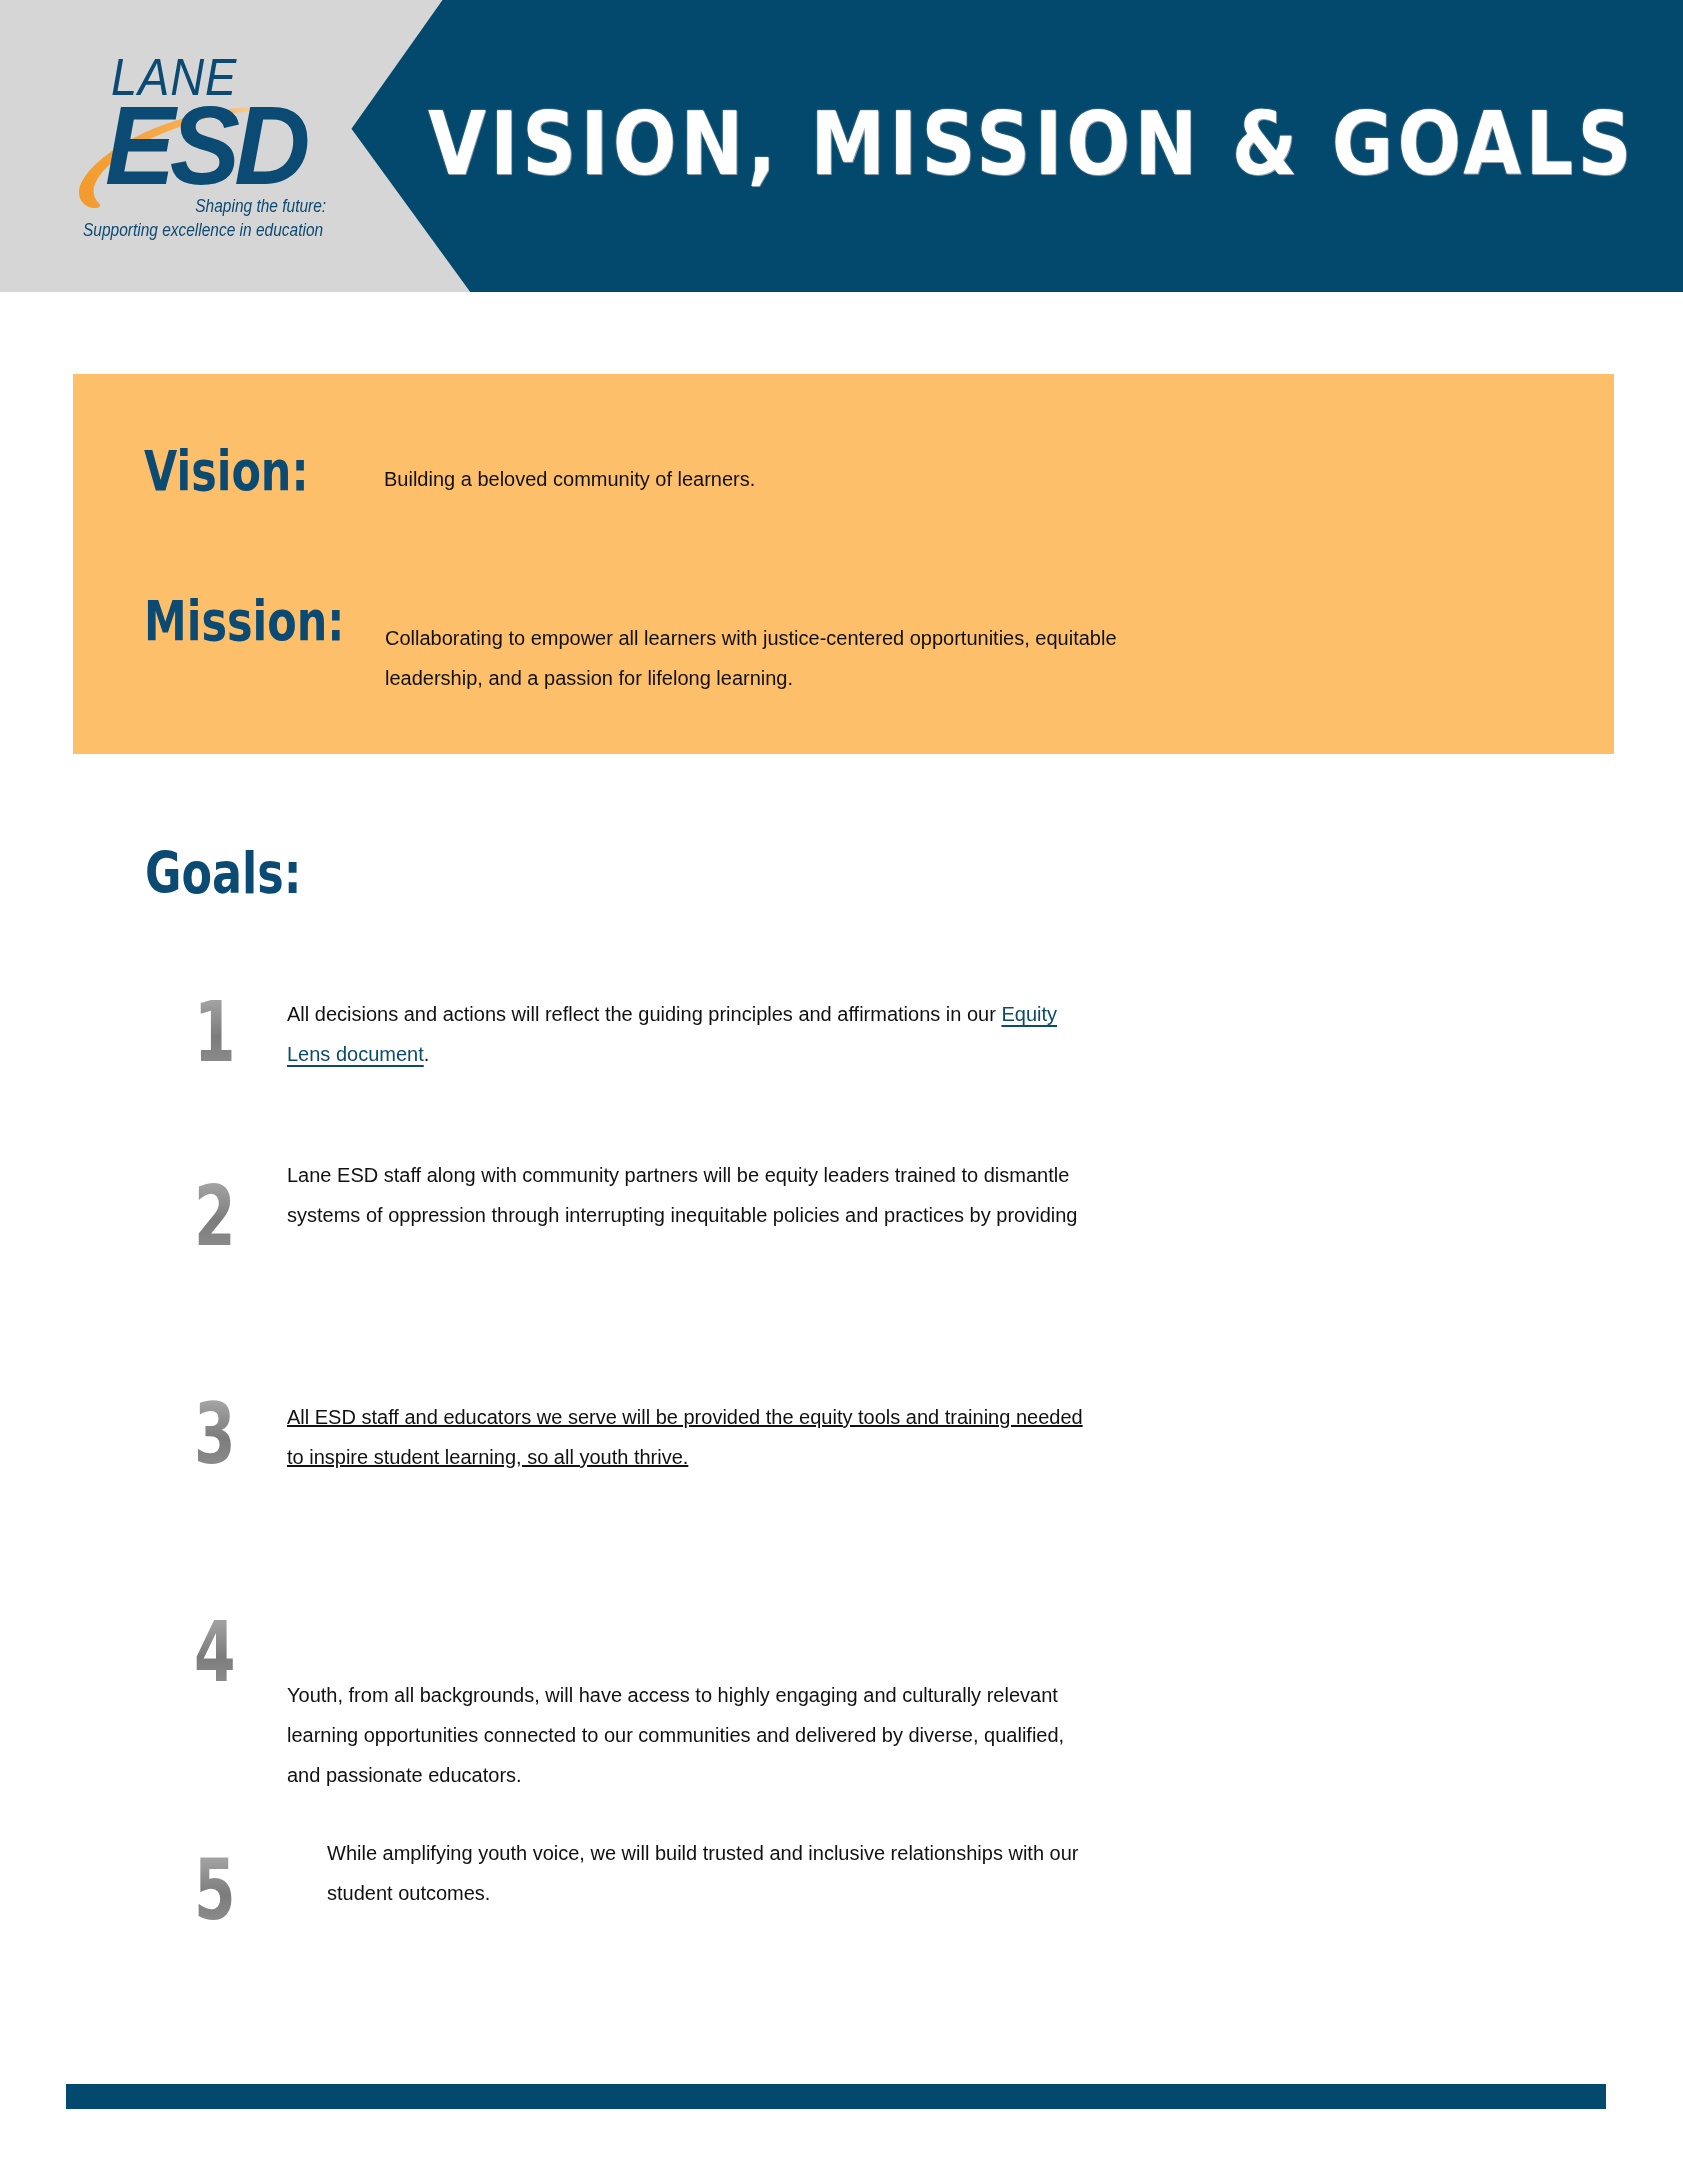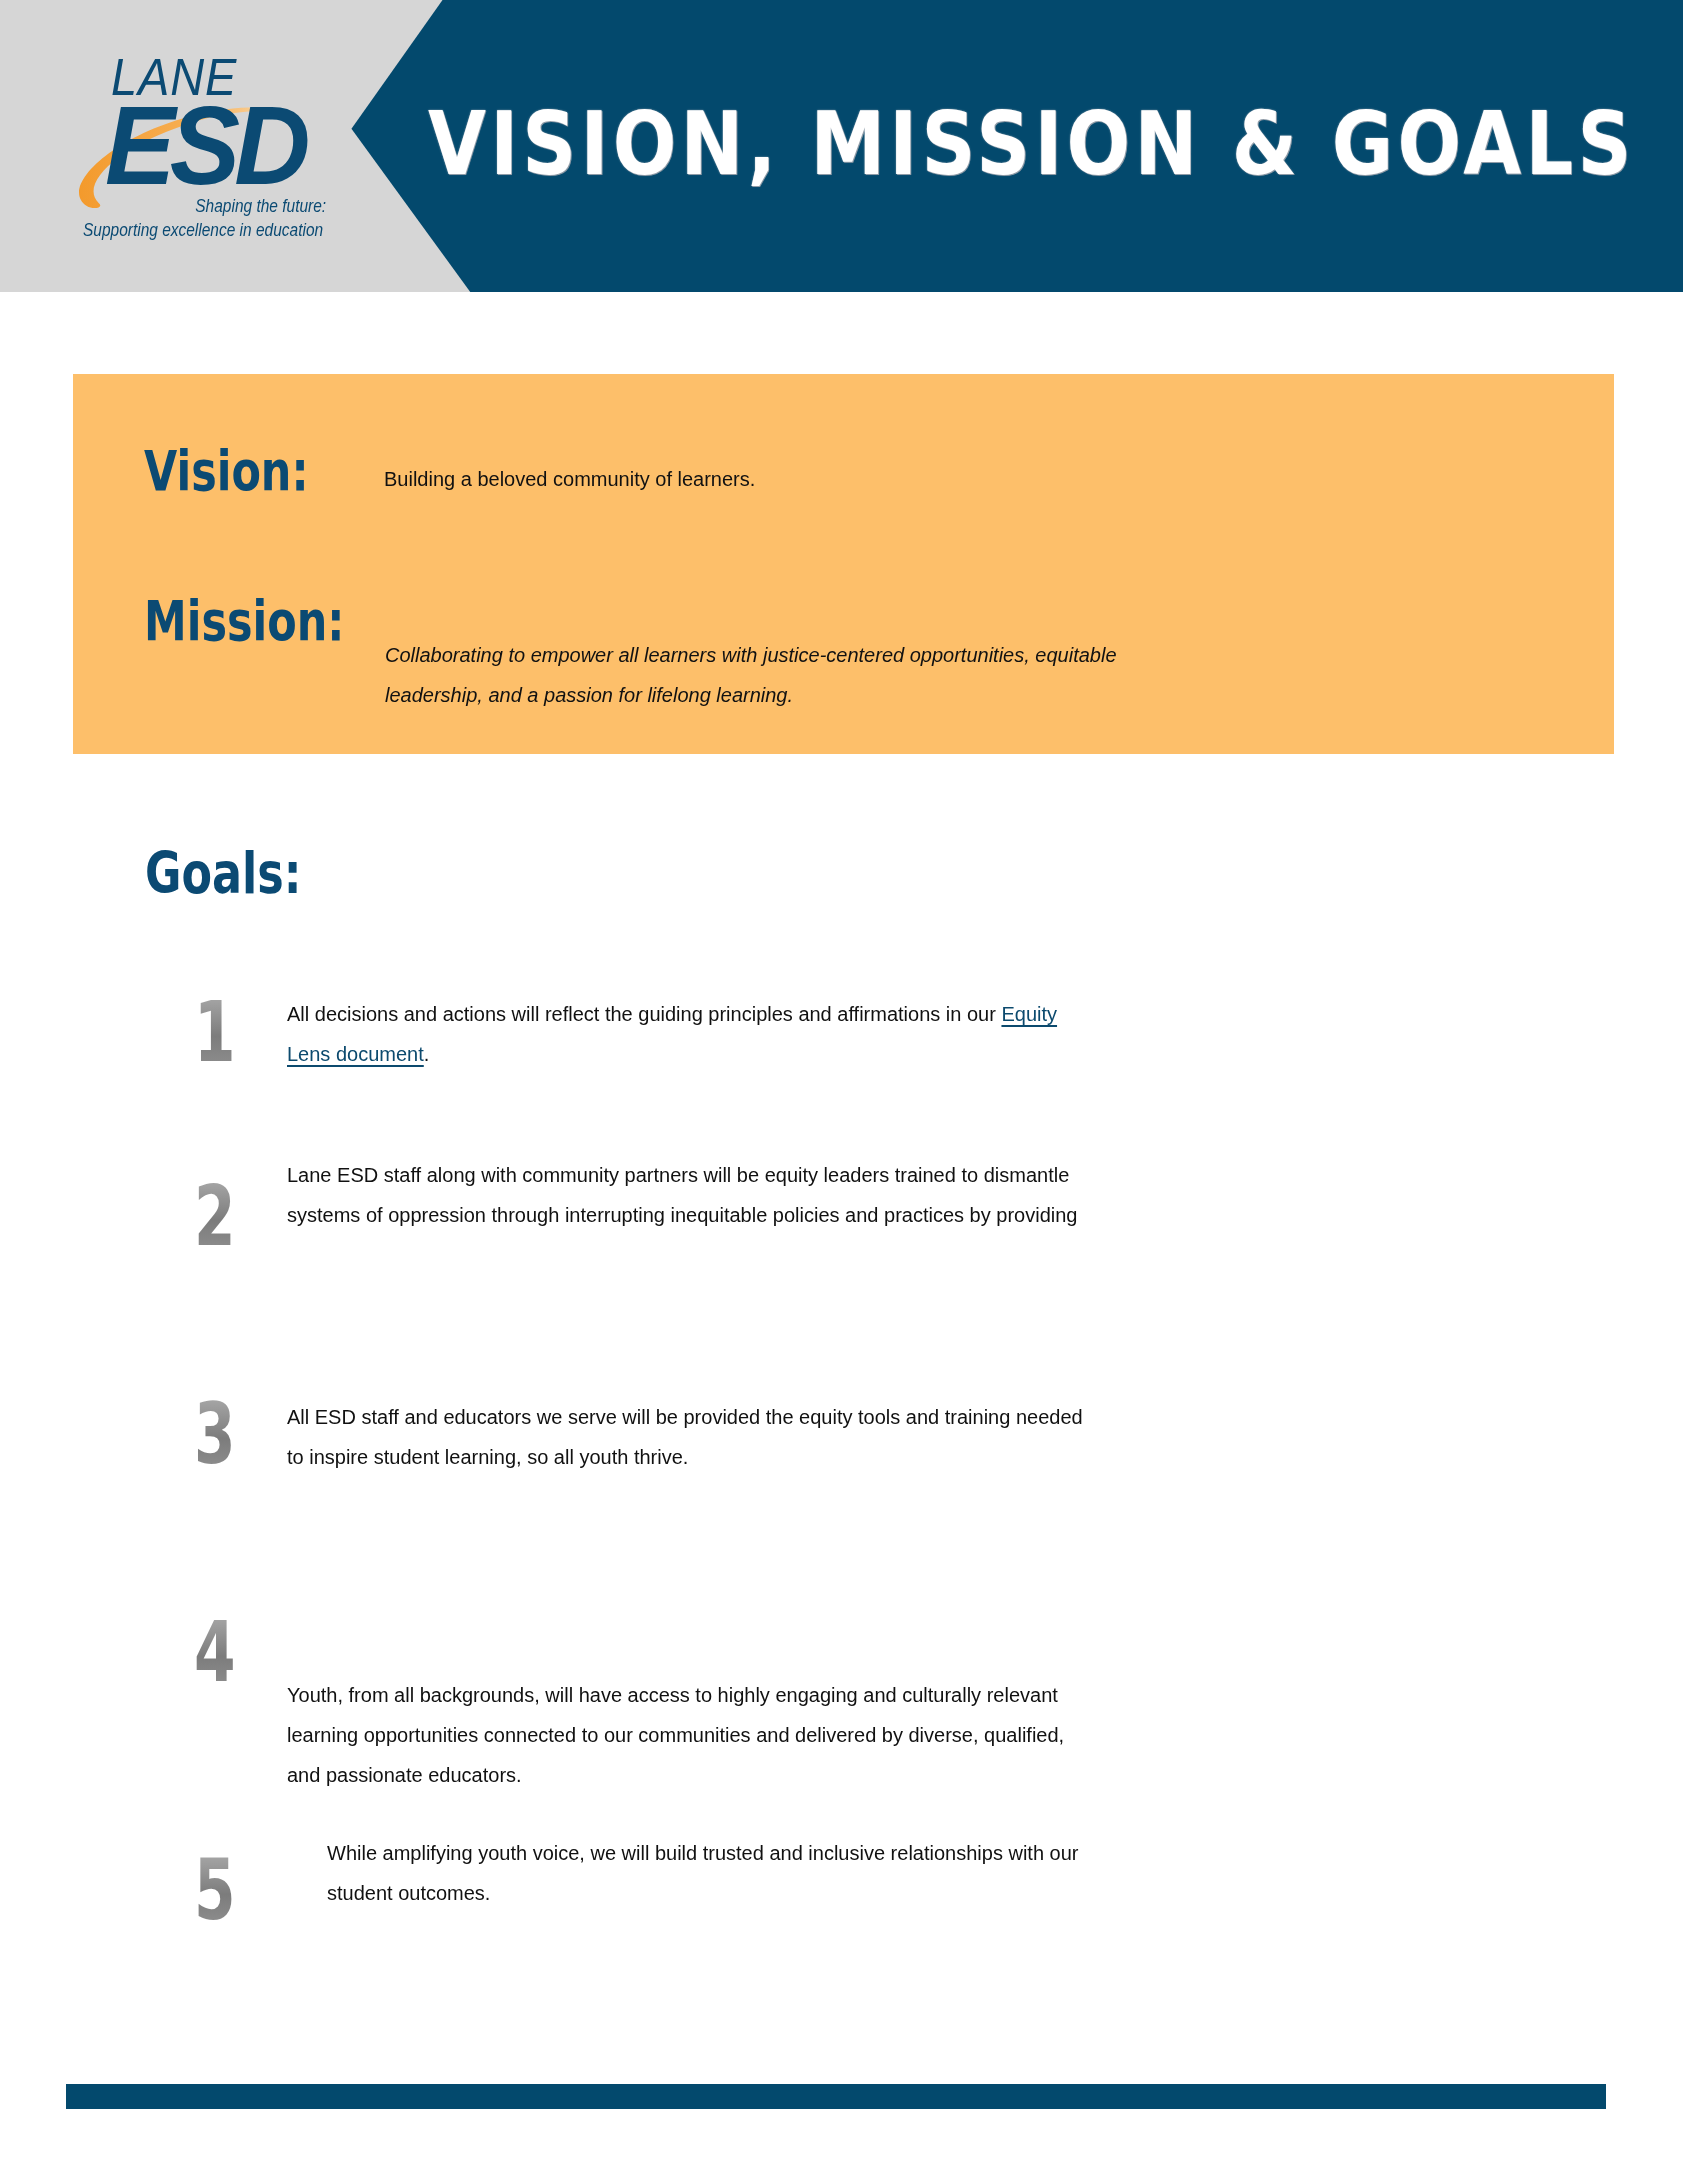--- a/index.html
+++ b/index.html
@@ -26,21 +26,21 @@
                font-style:italic; white-space:nowrap; transform:scaleX(0.86); transform-origin:left; }
 
   .vm-box { position:absolute; left:73px; top:374px; width:1541px; height:380px; background:#fdbf6a; }
   .label { position:absolute; font-family:"DejaVu Sans", sans-serif; font-weight:bold; color:#0b4a73;
            white-space:nowrap; transform:scaleX(0.78); transform-origin:left center; }
   .vm-label-vision { left:144px; top:442px; font-size:55px; line-height:59px; }
   .vm-label-mission { left:144px; top:592px; font-size:55px; line-height:59px; }
   .body-text { position:absolute; font-family:"Liberation Sans", sans-serif; font-size:20px;
                line-height:40px; color:#111111; }
   .vm-text-vision { left:384px; top:459px; width:1188px; }
-  .vm-text-mission { left:385px; top:635px; width:1188px;font-style:italic; }
+  .vm-text-mission { left:385px; top:618px; width:1188px; }
 
   .goals-label { left:145px; top:842px; font-size:57px; line-height:63px; }
 
   .goal-num { position:absolute; left:194px; width:55px; height:75px; font-family:"DejaVu Sans", sans-serif;
               font-weight:bold; font-size:83px; line-height:75px; text-align:center;
               color:#8a8a8a; transform:scaleX(0.72); transform-origin:left center;
               background:linear-gradient(180deg,#a8a8a8 0%,#7c7c7c 55%,#8f8f8f 100%);
               -webkit-background-clip:text; background-clip:text; -webkit-text-fill-color:transparent;
               text-shadow:none; }
   .goal-text { left:287px; width:1277px; }
@@ -93,21 +93,21 @@
   <div><a class="link">Lens document</a><span>.</span></div>
 </div>
 
 <div class="goal-num" style="top:1179px;">2</div>
 <div class="body-text goal-text" style="top:1155px;">
   <div>Lane ESD staff along with community partners will be equity leaders trained to dismantle</div>
   <div>systems of oppression through interrupting inequitable policies and practices by providing</div>
 </div>
 
 <div class="goal-num" style="top:1397px;">3</div>
-<div class="body-text goal-text" style="top:1397px;">
+<div class="body-text goal-text" style="top:1397px;text-decoration:underline;">
   <div>All ESD staff and educators we serve will be provided the equity tools and training needed</div>
   <div>to inspire student learning, so all youth thrive.</div>
 </div>
 
 <div class="goal-num" style="top:1615px;">4</div>
 <div class="body-text goal-text" style="top:1675px;">
   <div>Youth, from all backgrounds, will have access to highly engaging and culturally relevant</div>
   <div>learning opportunities connected to our communities and delivered by diverse, qualified,</div>
   <div>and passionate educators.</div>
 </div>

